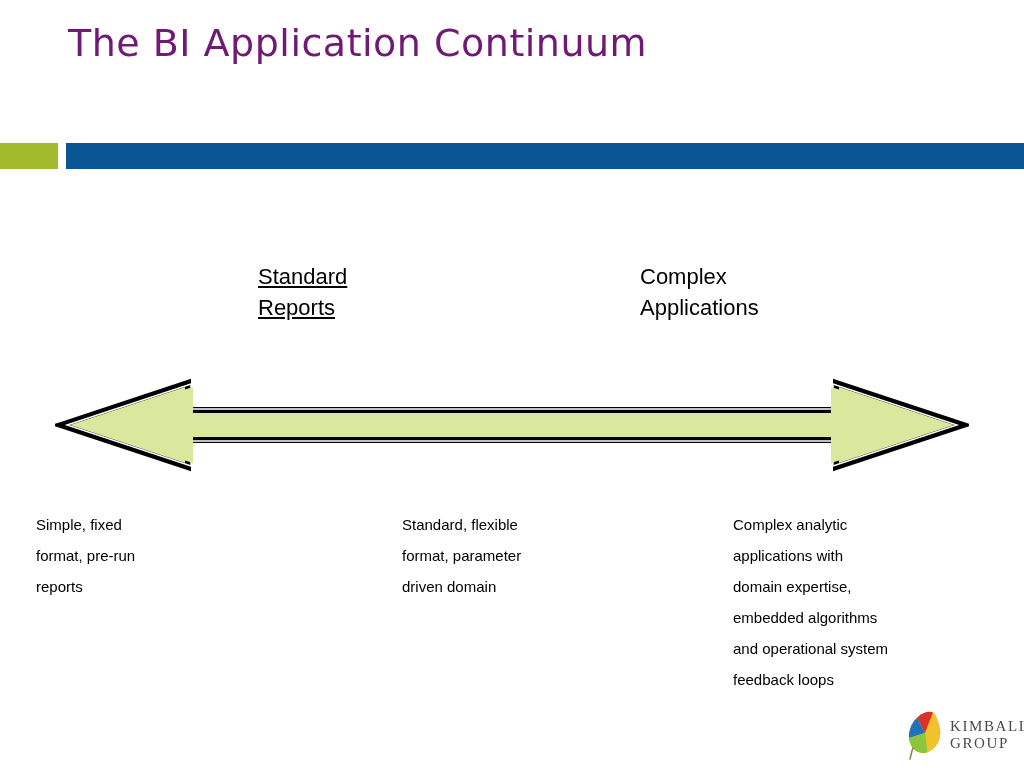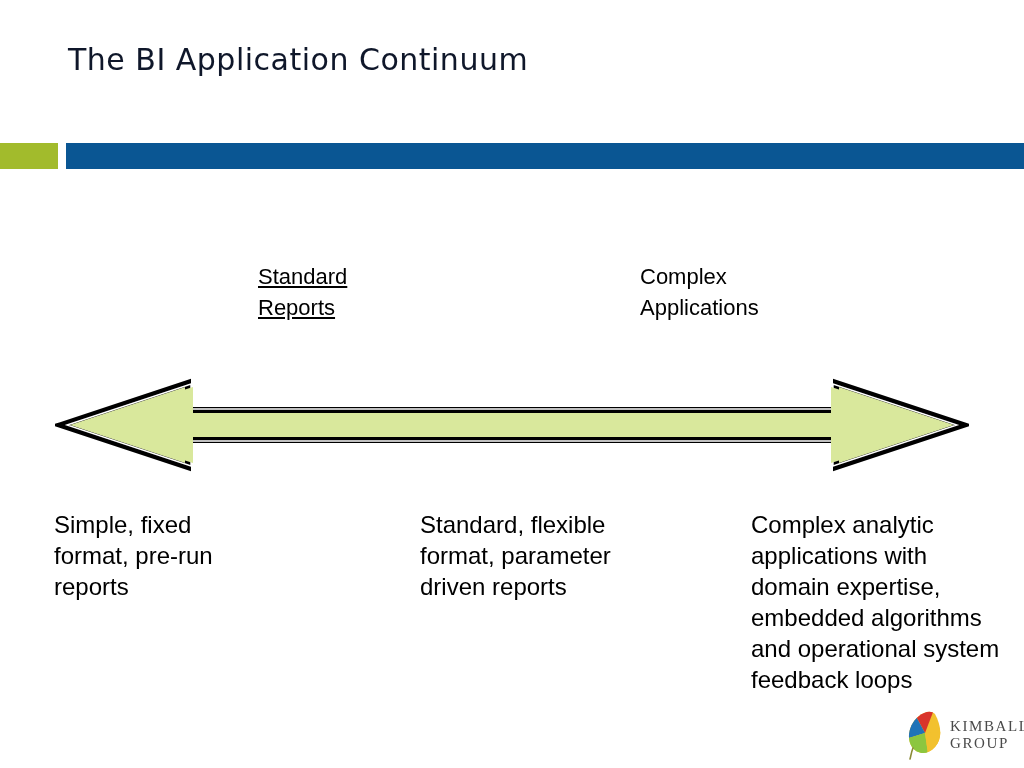--- a/index.html
+++ b/index.html
@@ -13,27 +13,27 @@
     position: relative;
     overflow: hidden;
     font-family: "Liberation Sans", sans-serif;
     background: #ffffff;
   }
 
   
   .slide-title {
     position: absolute;
     left: 68px;
-    top: 32px;
+    top: 15px;
     font-family: "DejaVu Sans", sans-serif;
-    font-size: 30px;
+    font-size: 38px;
     line-height: 56px;
     font-weight: 400;
     letter-spacing: 0.5px;
-    color: #0f172a;
+    color: #701a75;
     white-space: nowrap;
   }
 
   
   .bar-green {
     position: absolute;
     left: 0px;
     top: 143px;
     width: 58px;
     height: 26px;
@@ -67,25 +67,24 @@
     top: 375px;
     width: 914px;
     height: 104px;
   }
   .arrow-wrap svg { display: block; }
 
   
   .desc {
     position: absolute;
     font-family: "Liberation Sans", sans-serif;
-    font-size: 24px;
+    font-size: 15px;
     line-height: 31px;
     color: #000000;
     white-space: pre-line;
-    margin-left: 18px;
   }
   .desc-left   { left: 36px;  top: 509px; width: 330px; }
   .desc-middle { left: 402px; top: 509px; width: 300px; }
   .desc-right  { left: 733px; top: 509px; width: 285px; }
 
   
   .logo {
     position: absolute;
     left: 905px;
     top: 710px;
@@ -133,21 +132,21 @@
     <polygon points="17,50 138,12 138,38 776,38 776,12 897,50 776,88 776,62 138,62 138,88" fill="#d9e89c" stroke="none"></polygon>
   </svg>
 </div>
 
 <div class="desc desc-left">Simple, fixed
 format, pre-run
 reports</div>
 
 <div class="desc desc-middle">Standard, flexible
 format, parameter
-driven reports</div>
+driven domain</div>
 
 <div class="desc desc-right">Complex analytic
 applications with
 domain expertise,
 embedded algorithms
 and operational system
 feedback loops</div>
 
 <div class="logo">
   <span class="logo-mark">

